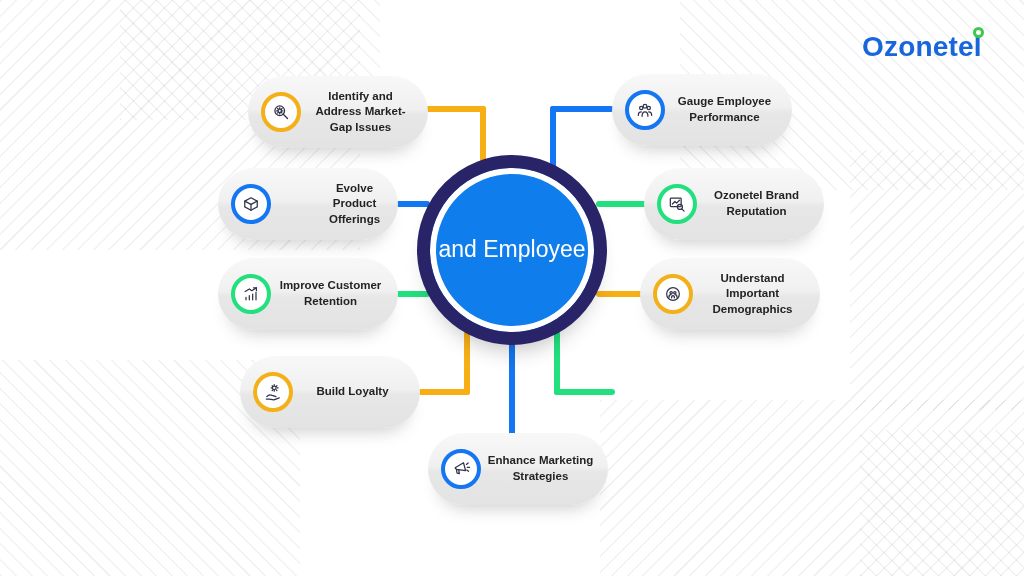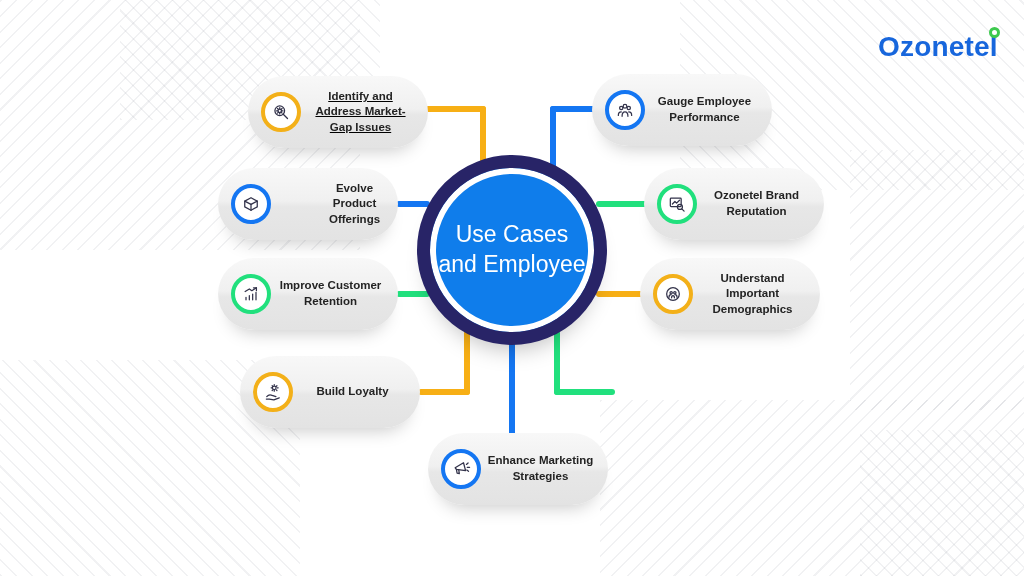--- a/index.html
+++ b/index.html
@@ -6,21 +6,21 @@
   html,body { width:1024px; height:576px; background:#fff; overflow:hidden;
               font-family:"Liberation Sans", sans-serif; }
   .stage { position:relative; width:1024px; height:576px; background:#ffffff; overflow:hidden; }
 
   
   .hatch { position:absolute; pointer-events:none; }
   .h45  { background:repeating-linear-gradient(45deg,  rgba(120,125,140,.10) 0 1.5px, transparent 1.5px 11px); }
   .h135 { background:repeating-linear-gradient(135deg, rgba(120,125,140,.10) 0 1.5px, transparent 1.5px 11px); }
 
   
-  .logo { position:absolute; top:26px; left:862px; width:140px; height:42px;margin-left:16px; }
+  .logo { position:absolute; top:26px; left:862px; width:140px; height:42px; }
   .logo-text { font-size:28px; font-weight:800; color:#1766DC; letter-spacing:.2px; line-height:42px; }
   .logo-mark { position:absolute; top:1px; right:18px; width:11px; height:11px; border:3px solid #3DC94E; border-radius:50%; }
 
   
   .line { position:absolute; z-index:1; border-radius:3px; }
   .c-yellow { background:#F7AF15; }
   .c-blue   { background:#1476F2; }
   .c-green  { background:#21E07D; }
 
   
@@ -71,25 +71,24 @@
   <div class="line c-green" style="left:596px;top:201px;width:52px;height:6px;"></div>
   <div class="line c-green" style="left:396px;top:291px;width:34px;height:6px;"></div>
   <div class="line c-yellow" style="left:596px;top:291px;width:50px;height:6px;"></div>
   <div class="line c-yellow" style="left:464px;top:330px;width:6px;height:65px;"></div>
   <div class="line c-yellow" style="left:418px;top:389px;width:52px;height:6px;"></div>
   <div class="line c-blue" style="left:509px;top:340px;width:6px;height:96px;"></div>
   <div class="line c-green" style="left:554px;top:330px;width:6px;height:65px;"></div>
   <div class="line c-green" style="left:554px;top:389px;width:61px;height:6px;"></div>
 
   <div class="center-circle">
-    <div class="center-title">Use Cases</div>
     <div class="center-title">and Employee</div>
   </div>
 
-  <div class="pill" style="left:248px;top:76px;text-decoration:underline;">
+  <div class="pill" style="left:248px;top:76px;">
     <span class="icon-ring accent-yellow">
       <svg viewBox="0 0 24 24">
         <circle cx="10.5" cy="10.5" r="5.8"></circle>
           <path d="M15 15l4.8 4.8"></path>
         <circle cx="10.5" cy="10.5" r="2.1"></circle>
         <path d="M10.5 6.6v1.6M10.5 12.8v1.6M6.6 10.5h1.6M12.8 10.5h1.6M7.8 7.8l1.1 1.1M12.2 12.2l1.1 1.1M13.3 7.8l-1.1 1.1M8.9 12.2l-1.1 1.1"></path>
       </svg>
     </span>
     <span class="pill-label">Identify and Address Market-Gap Issues</span>
   </div>
@@ -131,21 +130,21 @@
     <span class="icon-ring accent-yellow">
       <svg viewBox="0 0 24 24">
         <circle cx="13.5" cy="7" r="2.2"></circle>
         <path d="M13.5 3v1M13.5 10v1M9.8 7h1M17.2 7h1M11 4.5l.7.7M16 9.5l.7.7M16.7 4.5l-.7.7M11.7 9.5l-.7.7"></path>
         <path d="M4.5 17.5c2-2.5 4.5-2.5 6.5-1.5l4.5 1.5M4 20.5h3.5l5.5 1 6.5-2.5"></path>
       </svg>
     </span>
     <span class="pill-label">Build Loyalty</span>
   </div>
 
-  <div class="pill" style="left:592px;top:74px;">
+  <div class="pill" style="left:612px;top:74px;">
     <span class="icon-ring accent-blue">
       <svg viewBox="0 0 24 24">
         <circle cx="7.5" cy="9.5" r="2"></circle>
           <circle cx="16.5" cy="9.5" r="2"></circle>
           <circle cx="12" cy="7.5" r="2.2"></circle>
         <path d="M4 18.5c0-2.6 1.6-4.2 3.5-4.2M20 18.5c0-2.6-1.6-4.2-3.5-4.2"></path>
         <path d="M8.5 19.5c0-3.2 1.5-5.2 3.5-5.2s3.5 2 3.5 5.2"></path>
       </svg>
     </span>
     <span class="pill-label">Gauge Employee Performance</span>

